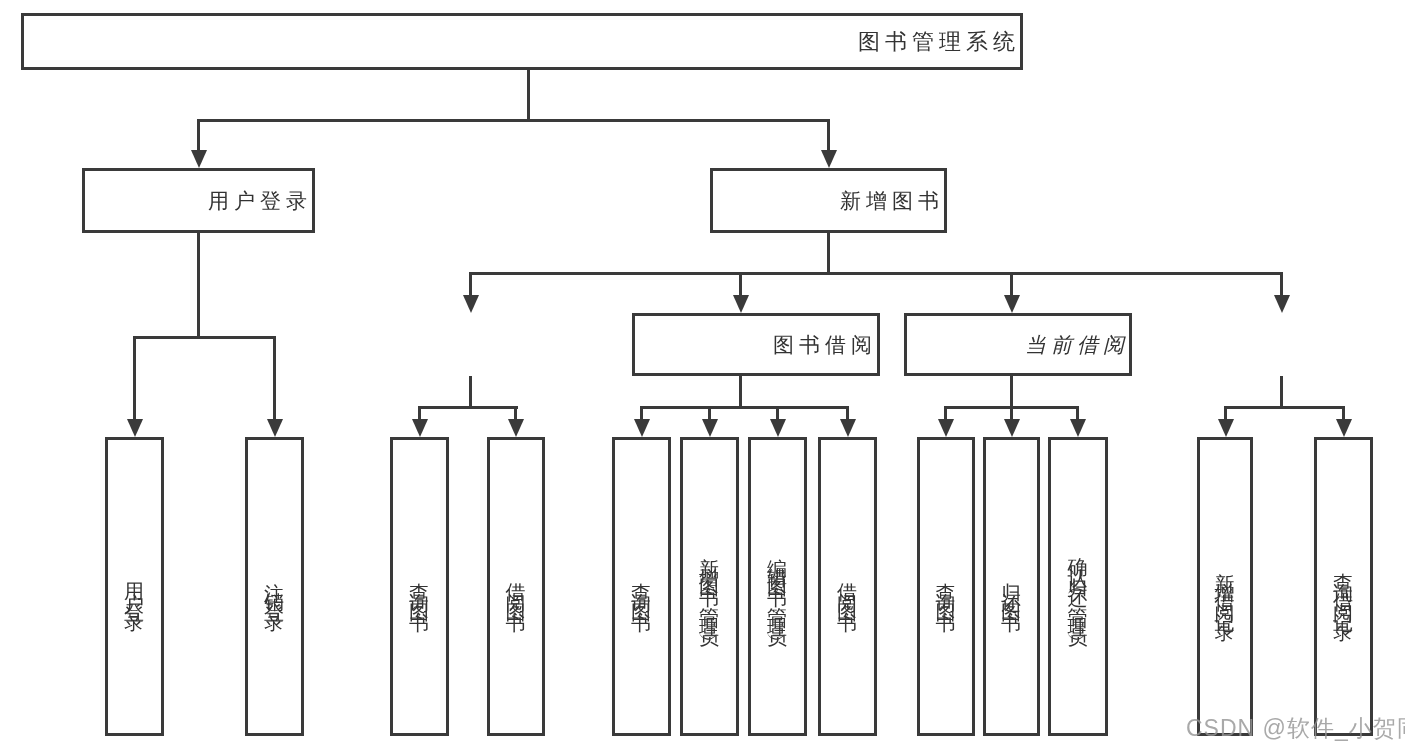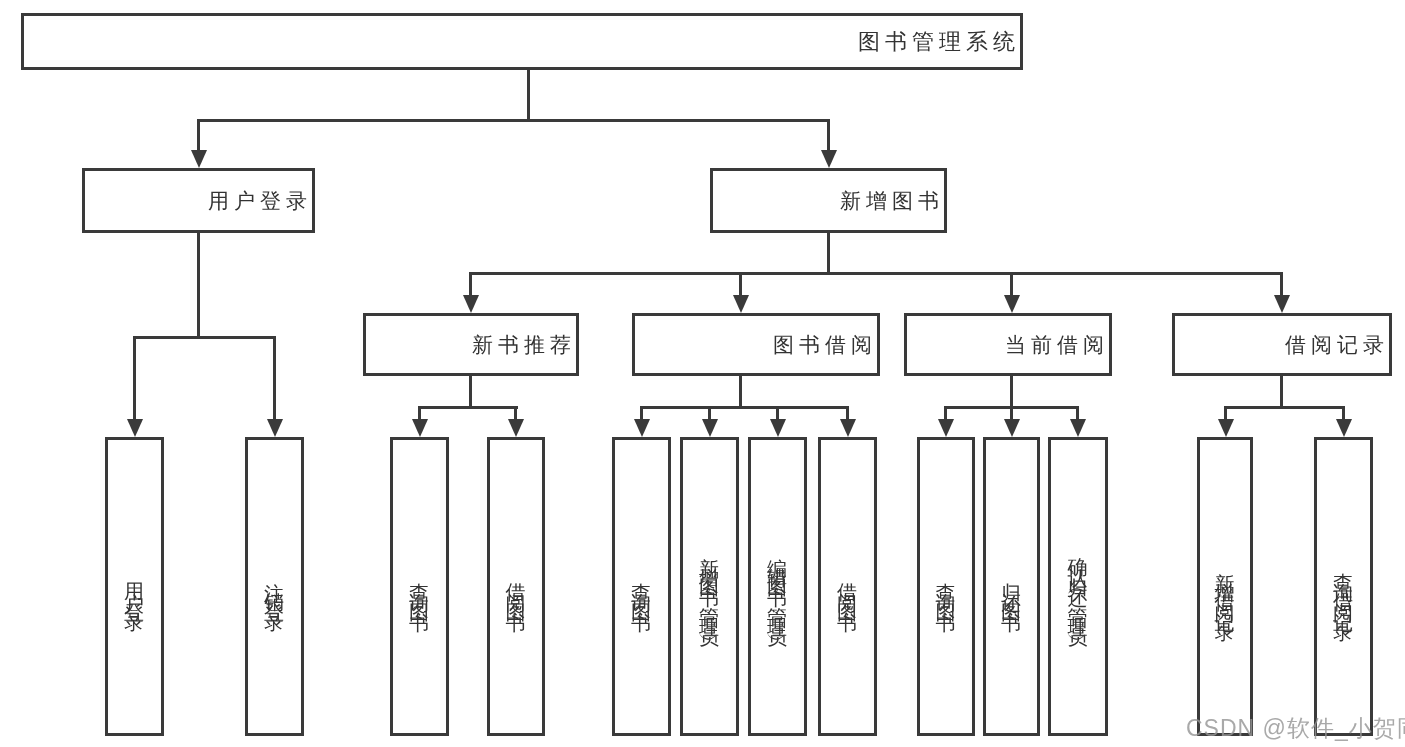--- a/index.html
+++ b/index.html
@@ -66,31 +66,25 @@
     <span>图书管理系统</span>
   </div>
 
   <div class="node" style="left:82px;top:168px;width:233px;height:65px;">
     <span>用户登录</span>
   </div>
   <div class="node" style="left:710px;top:168px;width:237px;height:65px;">
     <span>新增图书</span>
   </div>
 
-  <div class="node" style="left:363px;top:313px;width:216px;height:63px;">
-    <span>新书推荐</span>
-  </div>
   <div class="node" style="left:632px;top:313px;width:248px;height:63px;">
     <span>图书借阅</span>
   </div>
-  <div class="node" style="left:904px;top:313px;width:208px;height:63px;">
+  <div class="node" style="left:904px;top:313px;width:228px;height:63px;font-style:italic;">
     <span>当前借阅</span>
-  </div>
-  <div class="node" style="left:1172px;top:313px;width:220px;height:63px;">
-    <span>借阅记录</span>
   </div>
 
   <div class="leaf" style="left:105px;top:437px;width:59px;height:299px;">
     <span>用户登录</span>
   </div>
   <div class="leaf" style="left:245px;top:437px;width:59px;height:299px;">
     <span>注销登录</span>
   </div>
 
   <div class="leaf" style="left:390px;top:437px;width:59px;height:299px;">

